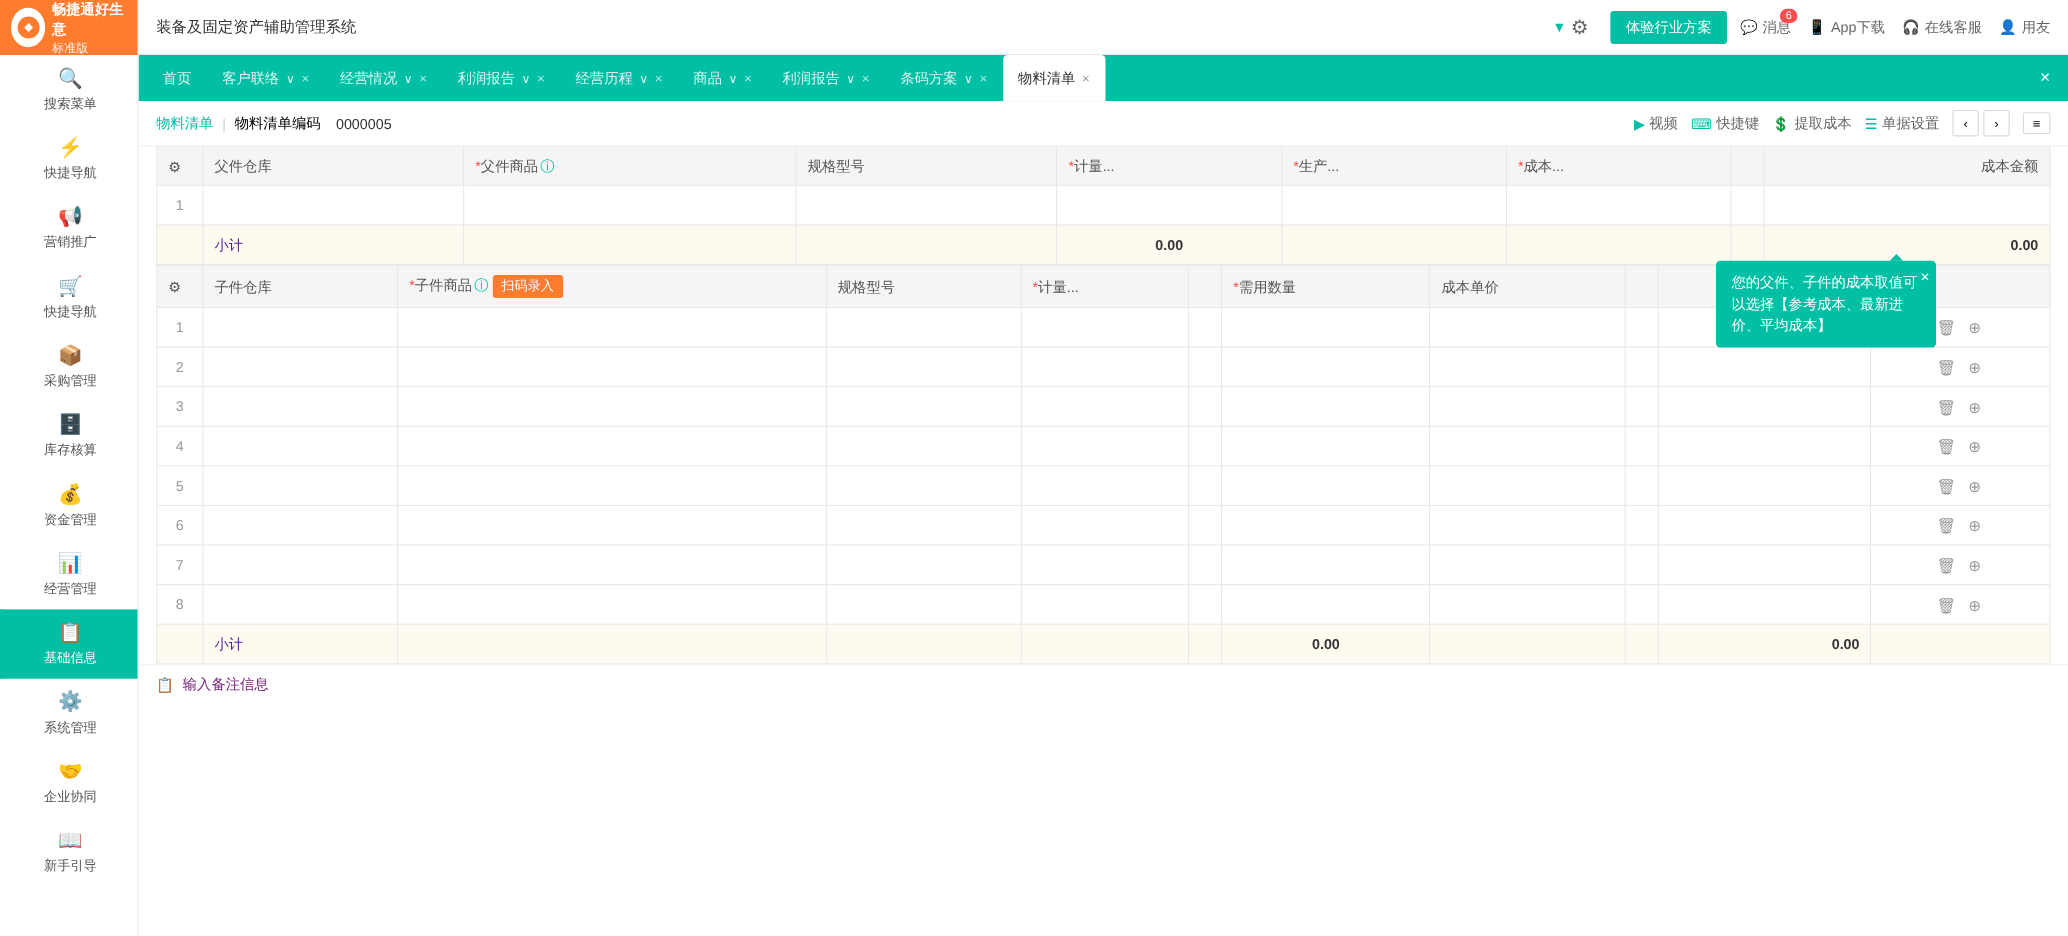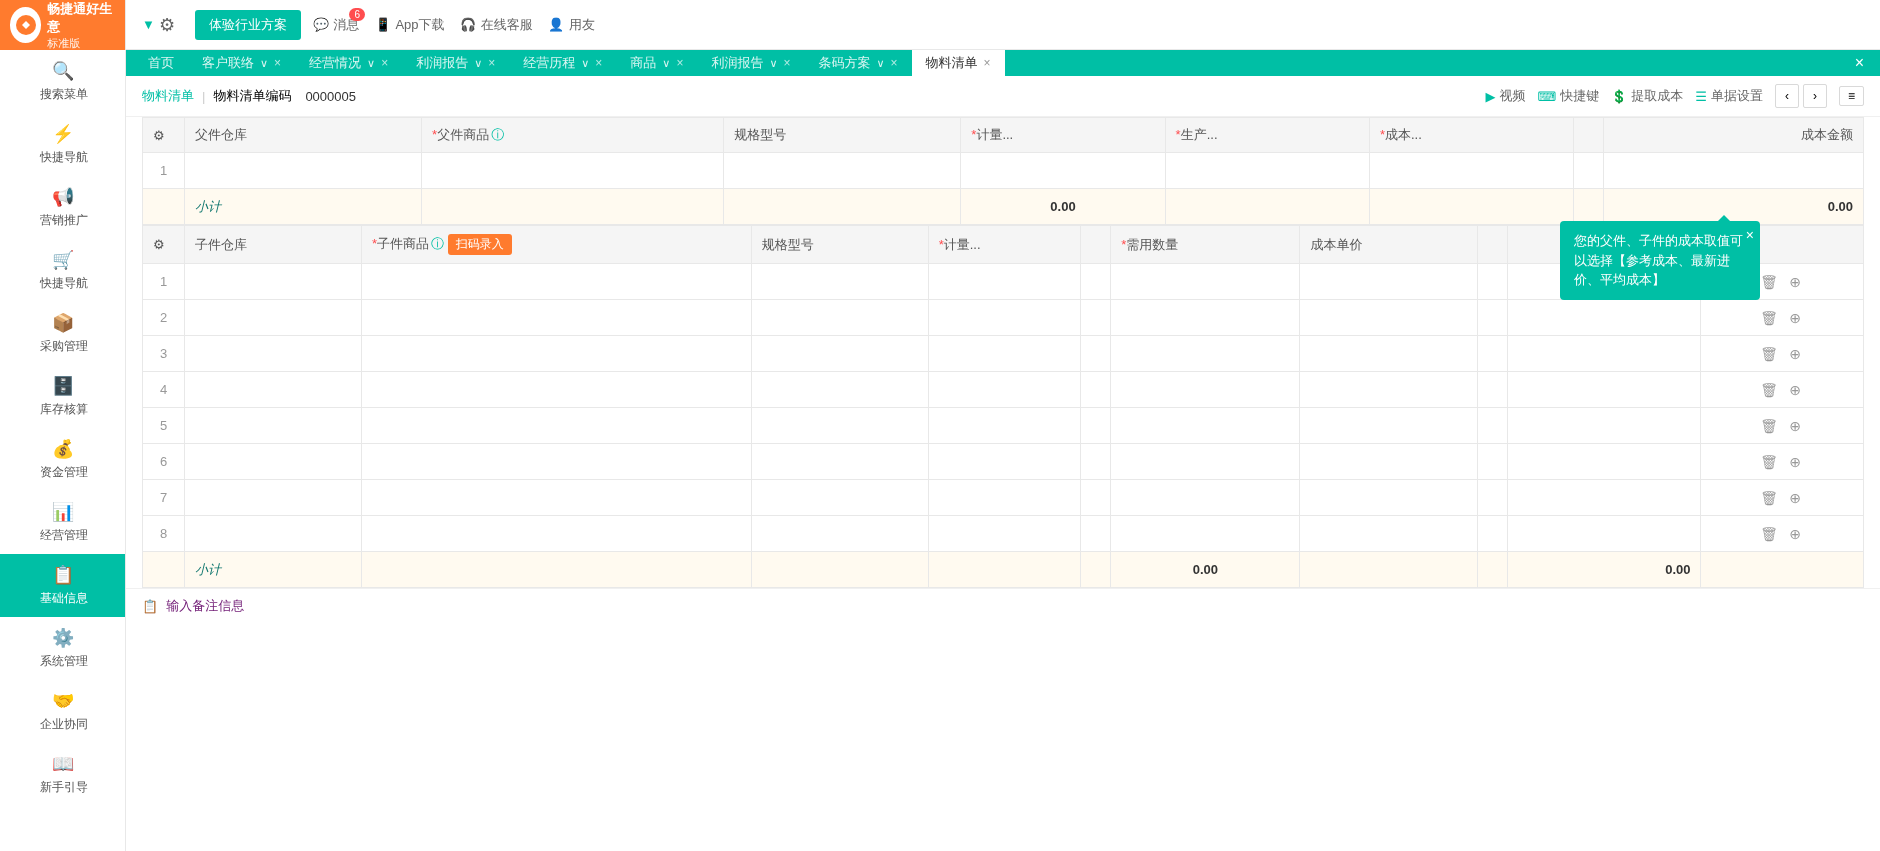--- a/index.html
+++ b/index.html
@@ -13,21 +13,21 @@
     .sidebar-subtitle { font-size: 11px; font-weight: normal; opacity: 0.9; }
     .sidebar-item { display: flex; flex-direction: column; align-items: center; padding: 10px 4px; cursor: pointer; color: #555; font-size: 12px; gap: 4px; border-left: 3px solid transparent; }
     .sidebar-item.active { color: #fff; background: #00bfa5; border-left: 3px solid #00bfa5; }
     .sidebar-item .icon { font-size: 18px; }
     .sidebar-item.active .icon { color: #fff; }
 
     
     .main { flex: 1; display: flex; flex-direction: column; overflow: hidden; }
 
     
-    .nav-tabs { background: #00bfa5; display: flex; align-items: center; height: 26px; padding: 0 8px; overflow-x: auto; }
+    .nav-tabs { background: #00bfa5; display: flex; align-items: center; height: 42px; padding: 0 8px; overflow-x: auto; }
     .nav-tab { padding: 0 14px; height: 42px; display: flex; align-items: center; color: rgba(255,255,255,0.85); font-size: 13px; cursor: pointer; white-space: nowrap; gap: 6px; }
     .nav-tab.active { background: #fff; color: #333; border-radius: 4px 4px 0 0; }
     .nav-tab .close-btn { font-size: 12px; color: rgba(255,255,255,0.7); cursor: pointer; }
     .nav-tab.active .close-btn { color: #999; }
     .nav-tab .arrow { font-size: 11px; }
     .nav-close-all { margin-left: auto; color: #fff; cursor: pointer; font-size: 16px; padding: 0 8px; }
 
     
     .content { flex: 1; overflow-y: auto; background: #fff; padding: 0; }
 
@@ -43,21 +43,21 @@
     
     .section-header { padding: 10px 16px 6px; font-size: 14px; font-weight: 500; color: #333; }
 
     
     .data-table { width: 100%; border-collapse: collapse; font-size: 13px; }
     .data-table th { background: #f5f5f5; border: 1px solid #e8e8e8; padding: 8px 10px; color: #555; font-weight: normal; text-align: left; white-space: nowrap; }
     .data-table th .required { color: #ff4d4f; }
     .data-table td { border: 1px solid #e8e8e8; padding: 6px 10px; color: #333; height: 36px; }
     .data-table .row-num { color: #999; text-align: center; width: 40px; }
     .scan-btn { background: #ff7b2e; color: #fff; border: none; padding: 2px 8px; border-radius: 3px; font-size: 12px; cursor: pointer; }
-    .subtotal-label { color: #0f766e; font-style: italic; }
+    .subtotal-label { color: #4c1d95; }
 
     
     .tooltip-box { background: #00bfa5; color: #fff; padding: 10px 14px; border-radius: 4px; font-size: 13px; line-height: 1.5; position: absolute; right: 120px; top: 145px; max-width: 200px; z-index: 100; }
     .tooltip-box::before { content: ''; position: absolute; top: -6px; right: 30px; border-left: 6px solid transparent; border-right: 6px solid transparent; border-bottom: 6px solid #00bfa5; }
     .tooltip-close { position: absolute; top: 4px; right: 6px; cursor: pointer; font-size: 14px; }
 
     
     .action-icons { display: flex; align-items: center; gap: 6px; justify-content: center; }
     .action-icon { width: 20px; height: 20px; display: flex; align-items: center; justify-content: center; cursor: pointer; color: #999; font-size: 14px; }
 
@@ -140,20 +140,21 @@
   </div>
   <div class="sidebar-item">
     <span class="icon">📖</span>
     <span>新手引导</span>
   </div>
 </div>
 
 <div class="main">
 
   <div class="topbar-top">
+    <span style="color:#333;font-size:14px;flex:1;">装备及固定资产辅助管理系统</span>
     <div style="display:flex;align-items:center;gap:4px;margin-right:8px;">
       <span style="color:#00bfa5;font-size:13px;">▼</span>
       <span style="color:#666;font-size:18px;cursor:pointer;">⚙</span>
     </div>
     <button style="background:#00bfa5;color:#fff;border:none;padding:6px 14px;border-radius:3px;font-size:13px;cursor:pointer;">体验行业方案</button>
     <div class="top-actions">
       <div class="top-action-item">
         <span>💬</span>
         <span>消息</span>
         <span class="badge-num">6</span>

